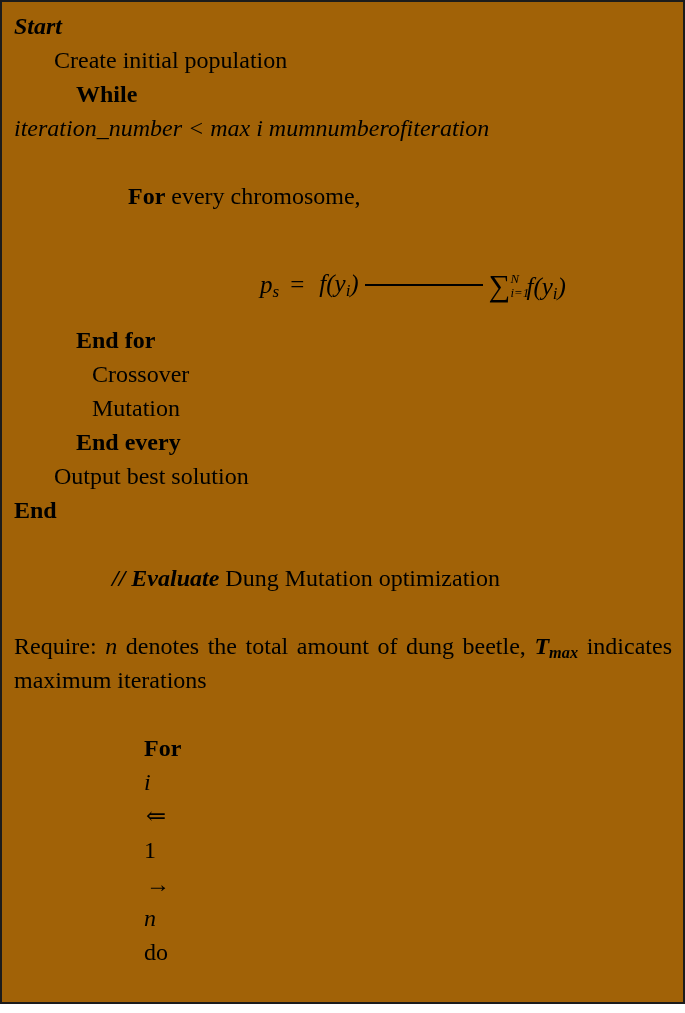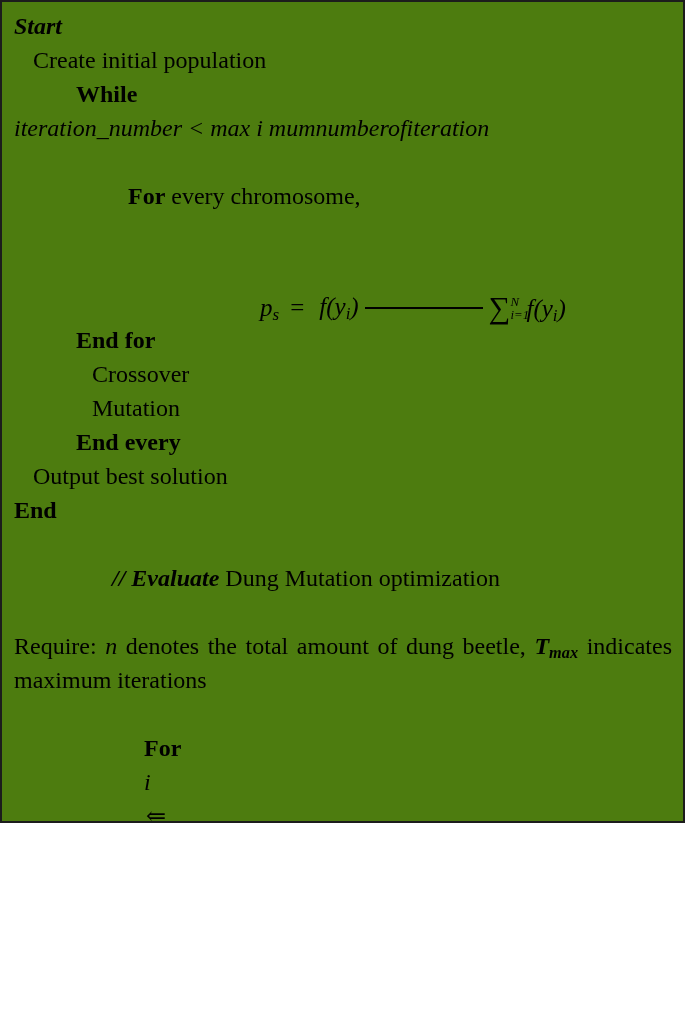--- a/index.html
+++ b/index.html
@@ -4,44 +4,44 @@
 <style>
   html, body {
     margin: 0;
     padding: 0;
     background: #ffffff;
   }
 
   #algorithm-box {
     position: relative;
     width: 685px;
-    height: 823px;
+    height: 1004px;
     box-sizing: border-box;
-    background: #4d7c0f;
+    background: #a16207;
     border: 2px solid #1c1c1c;
     overflow: hidden;
     font-family: "Liberation Serif", "DejaVu Serif", serif;
     color: #000000;
   }
 
   .code-body {
     padding: 7px 13px 0 12px;
   }
 
   
   .line {
     font-size: 24px;
     line-height: 34px;
     white-space: pre-wrap;
     color: #000;
   }
 
   
   .ind-0  { margin-left: 0px;   }
-  .ind-1  { margin-left: 19px;  }
+  .ind-1  { margin-left: 40px;  }
   .ind-2  { margin-left: 62px;  }
   .ind-3  { margin-left: 78px;  }
   .ind-4  { margin-left: 94px;  }
 
   .b  { font-weight: bold; }
   .i  { font-style: italic; }
   .bi { font-weight: bold; font-style: italic; }
 
   
   .para {
@@ -75,21 +75,21 @@
     font-size: 0.68em;
     vertical-align: -0.22em;
     line-height: 0;
   }
   .op { font-style: normal; padding: 0 2px; }
 
   
   .formula-row {
     display: flex;
     justify-content: flex-start;
-    align-items: flex-end;
+    align-items: center;
     padding-left: 246px;
     height: 76px;
   }
   .formula {
     display: flex;
     align-items: center;
     font-size: 25px;
     font-style: italic;
   }
   .formula .lhs {

